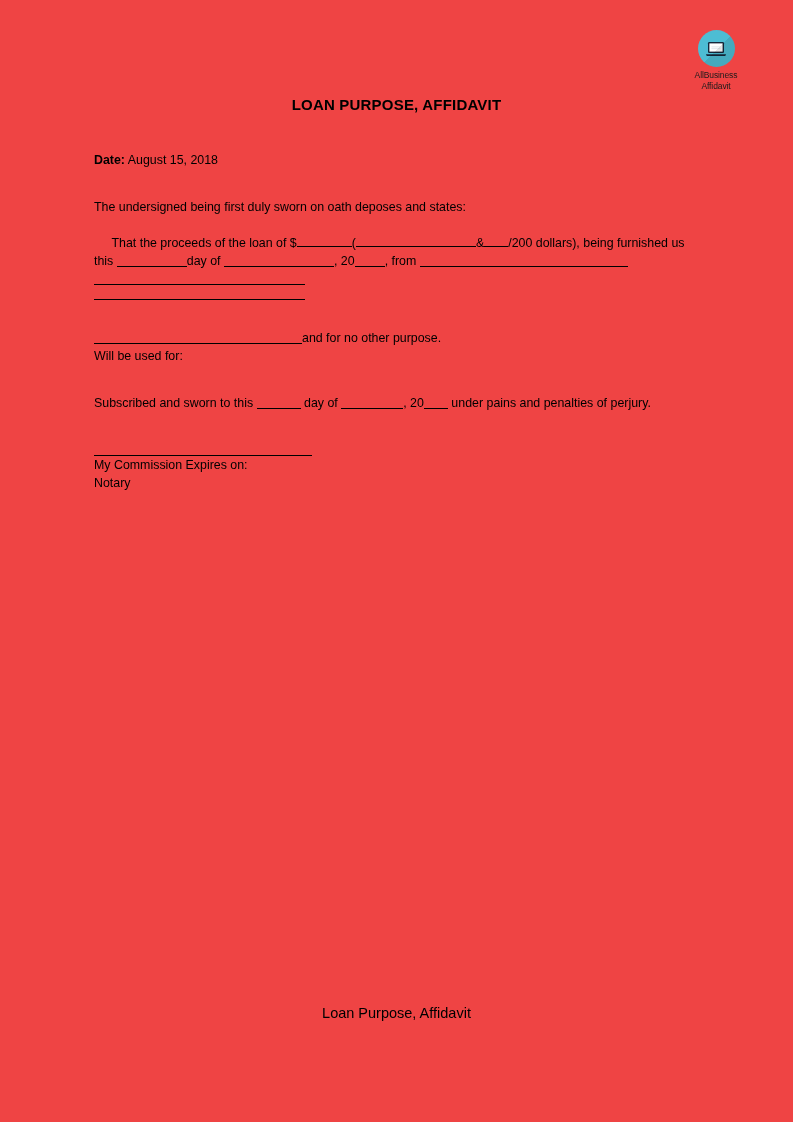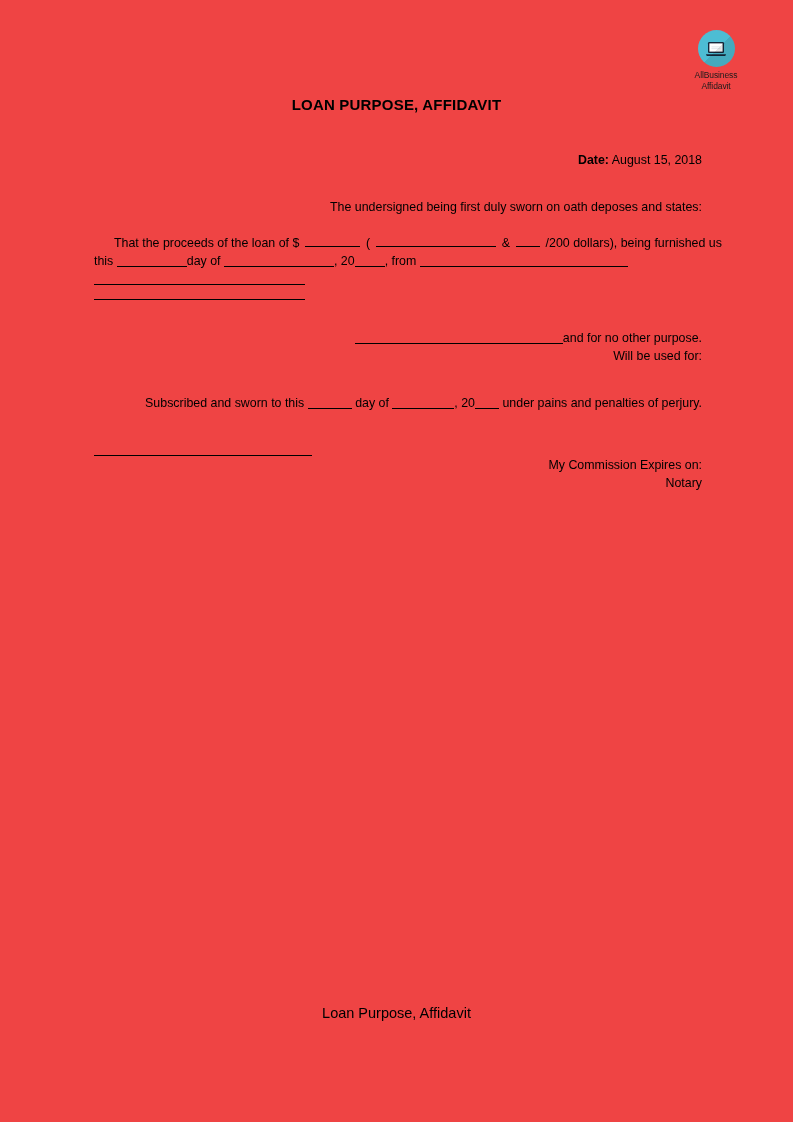--- a/index.html
+++ b/index.html
@@ -75,21 +75,21 @@
   
   .body-wrap {
     position: absolute;
     left: 94px;
     top: 151px;
     width: 608px;
     font-size: 12.4px;
     line-height: 18px;
   }
 
-  .para { margin: 0; text-align: right; }
+  .para { margin: 0; }
   .gap-lg { height: 29px; }
   .gap-md { height: 18px; }
 
   .b { font-weight: bold; }
 
   .blank {
     display: inline-block;
     border-bottom: 1px solid #000;
     vertical-align: -2px;
     height: 12px;
@@ -107,24 +107,23 @@
   .rule {
     border-bottom: 1px solid #000;
     height: 0;
     margin-top: 14px;
   }
   .rule-211 { width: 211px; }
   .rule-218 { width: 218px; }
 
   .justified-line {
     display: flex;
-    justify-content: space-between;
+    justify-content: center;
     width: 100%;
     white-space: nowrap;
-    margin-left: 20px;
   }
 
   .nowrap { white-space: nowrap; text-align: center; }
 
   
   .doc-footer {
     position: absolute;
     top: 1005px;
     left: 0;
     width: 793px;

